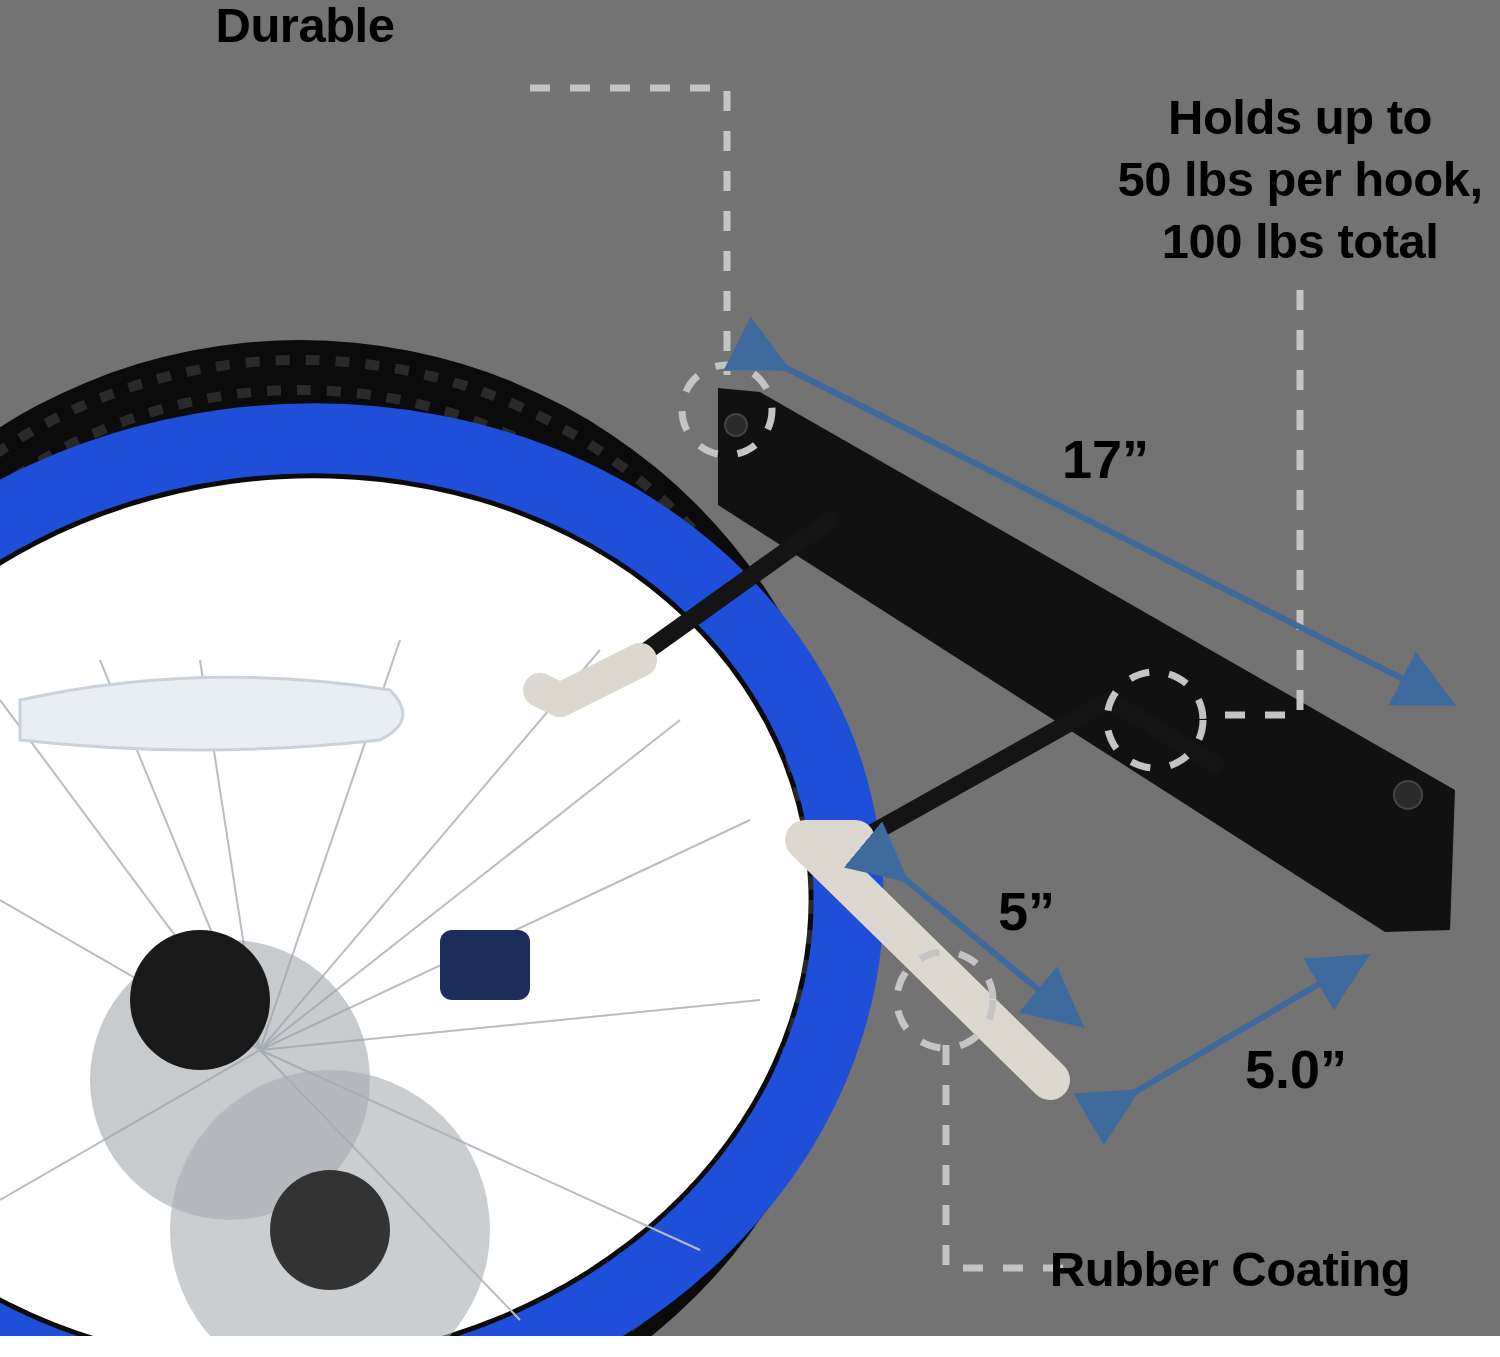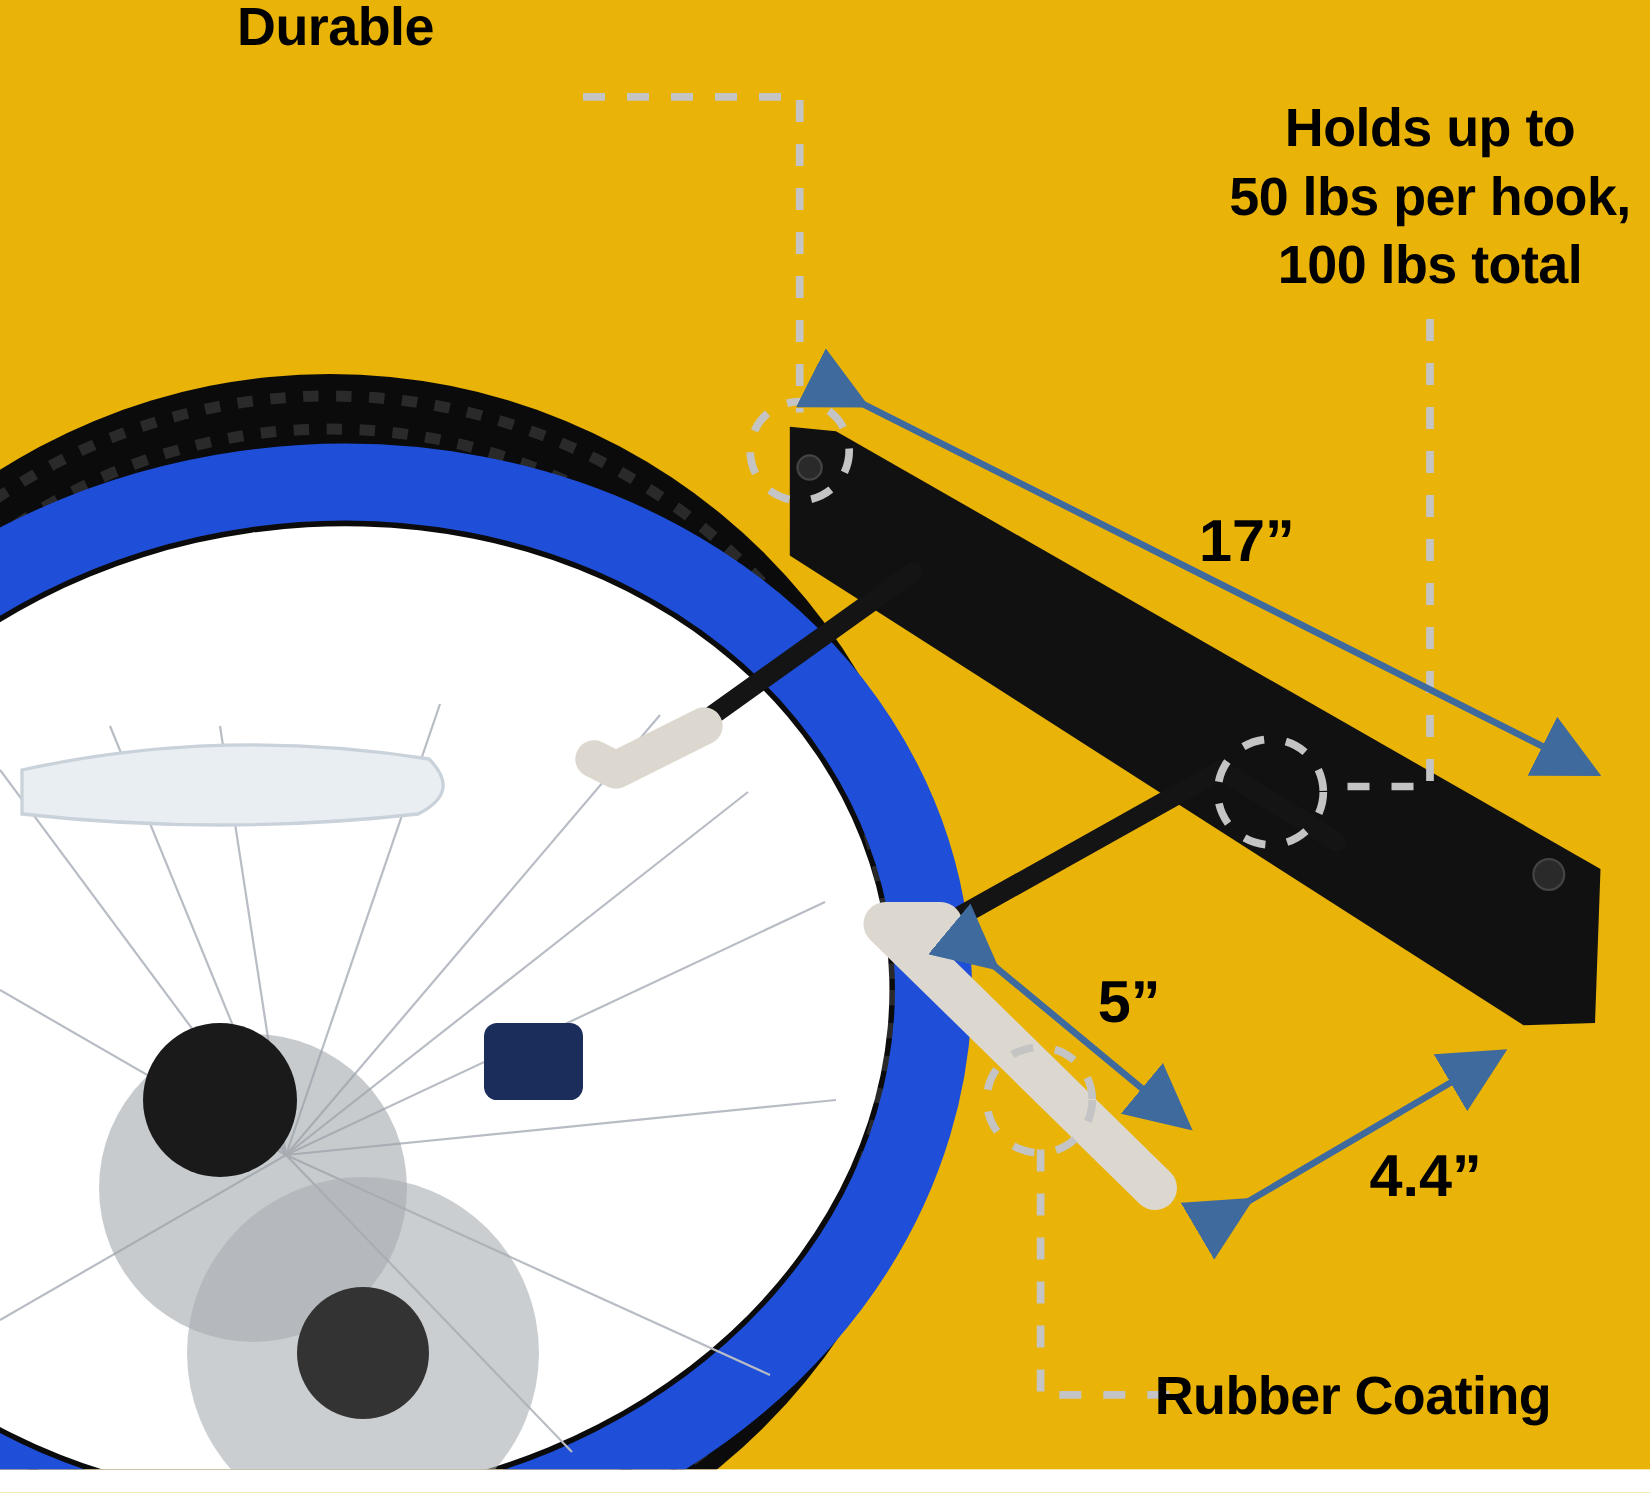--- a/index.html
+++ b/index.html
@@ -1,16 +1,16 @@
 <!DOCTYPE html>
 <html><head>
 <meta charset="utf-8">
 <style>
   html,body{margin:0;padding:0;background:#ffffff;}
-  #stage{position:relative;width:1500px;height:1336px;overflow:hidden;background:#eab308;font-family:"Liberation Sans",sans-serif;}
+  #stage{position:relative;width:1500px;height:1336px;overflow:hidden;background:#737373;font-family:"Liberation Sans",sans-serif;}
   svg.art{position:absolute;left:0;top:0;}
   .label{position:absolute;font-family:"Liberation Sans",sans-serif;font-weight:bold;color:#000;text-align:center;line-height:62px;font-size:49px;letter-spacing:-0.5px;}
   .label div{white-space:nowrap;}
   .dim{position:absolute;font-family:"Liberation Sans",sans-serif;font-weight:bold;color:#000;font-size:54px;white-space:nowrap;}
 </style>
 </head>
 <body>
 
 <div id="stage">
 
@@ -96,17 +96,17 @@
   <div class="label" style="left:1080px;top:86px;width:440px;">
     <div>Holds up to</div>
     <div>50 lbs per hook,</div>
     <div>100 lbs total</div>
   </div>
 
   <div class="label" style="left:1020px;top:1238px;width:420px;">
     <div>Rubber Coating</div>
   </div>
 
-  <div class="dim" style="left:1090px;top:428px;margin-top:33px;">17”</div>
+  <div class="dim" style="left:1062px;top:428px;">17”</div>
   <div class="dim" style="left:998px;top:880px;">5”</div>
-  <div class="dim" style="left:1245px;top:1038px;">4.4”</div>
+  <div class="dim" style="left:1245px;top:1038px;">5.0”</div>
 
 </div>
 
 </body></html>

